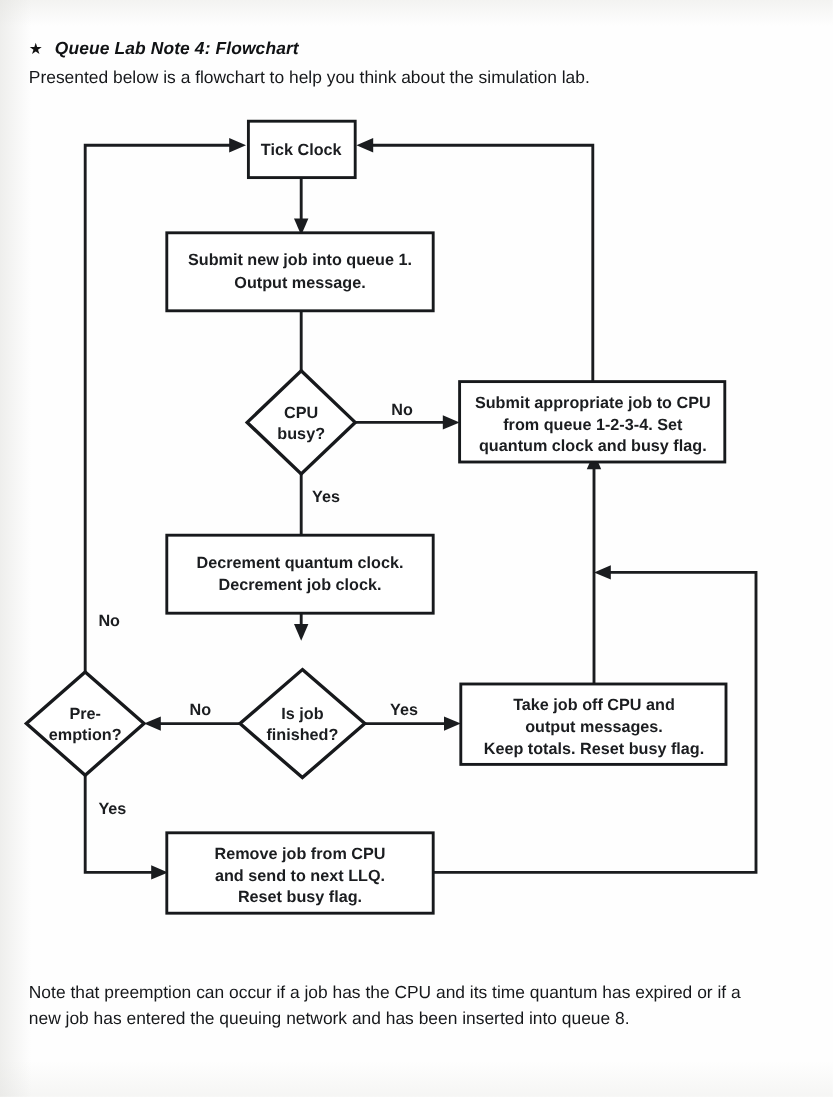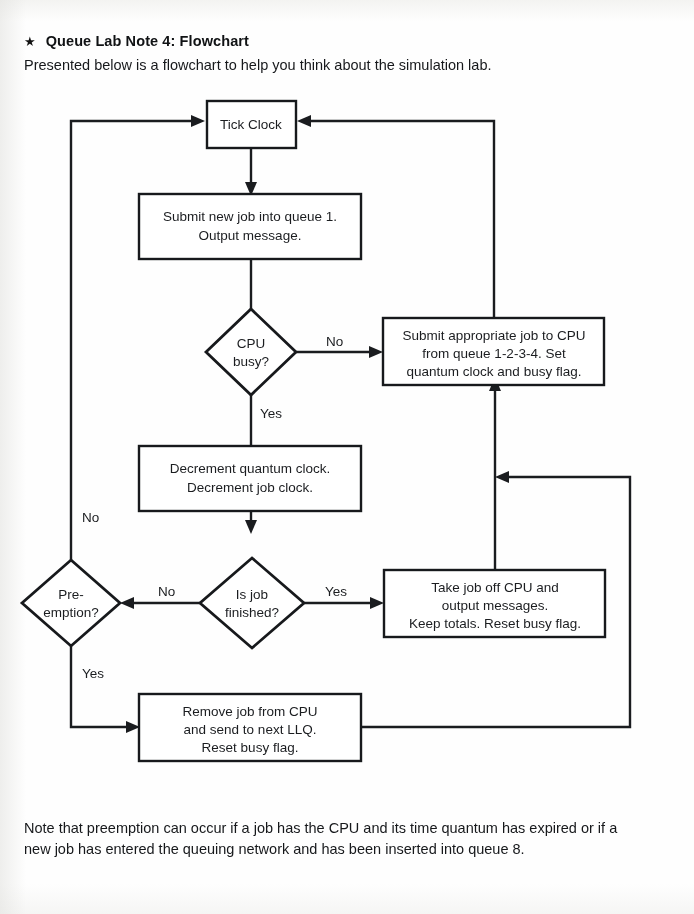--- a/index.html
+++ b/index.html
@@ -46,20 +46,21 @@
     font-size: 13px;
     line-height: 18px;
     color: #111;
   }
   .note-title {
     font-size: 14.5px;
     font-weight: bold;
     line-height: 18px;
     letter-spacing: .1px;
     color: #101214;
+    font-style: italic;
   }
   .note-lede {
     position: absolute;
     left: 24px;
     top: 55px;
     width: 650px;
     font-size: 14.5px;
     line-height: 20px;
     color: #16181b;
   }
@@ -71,20 +72,21 @@
     font-size: 14.5px;
     line-height: 21px;
     color: #16181b;
   }
   .chart-wrap {
     position: absolute;
     left: 0;
     top: 88px;
     width: 586px;
     height: 690px;
+    font-weight: bold;
   }
   svg.flow {
     display: block;
     width: 694px;
     height: 690px;
   }
   svg.flow .node-box {
     fill: #ffffff;
     stroke: #17191c;
     stroke-width: 2.4;

